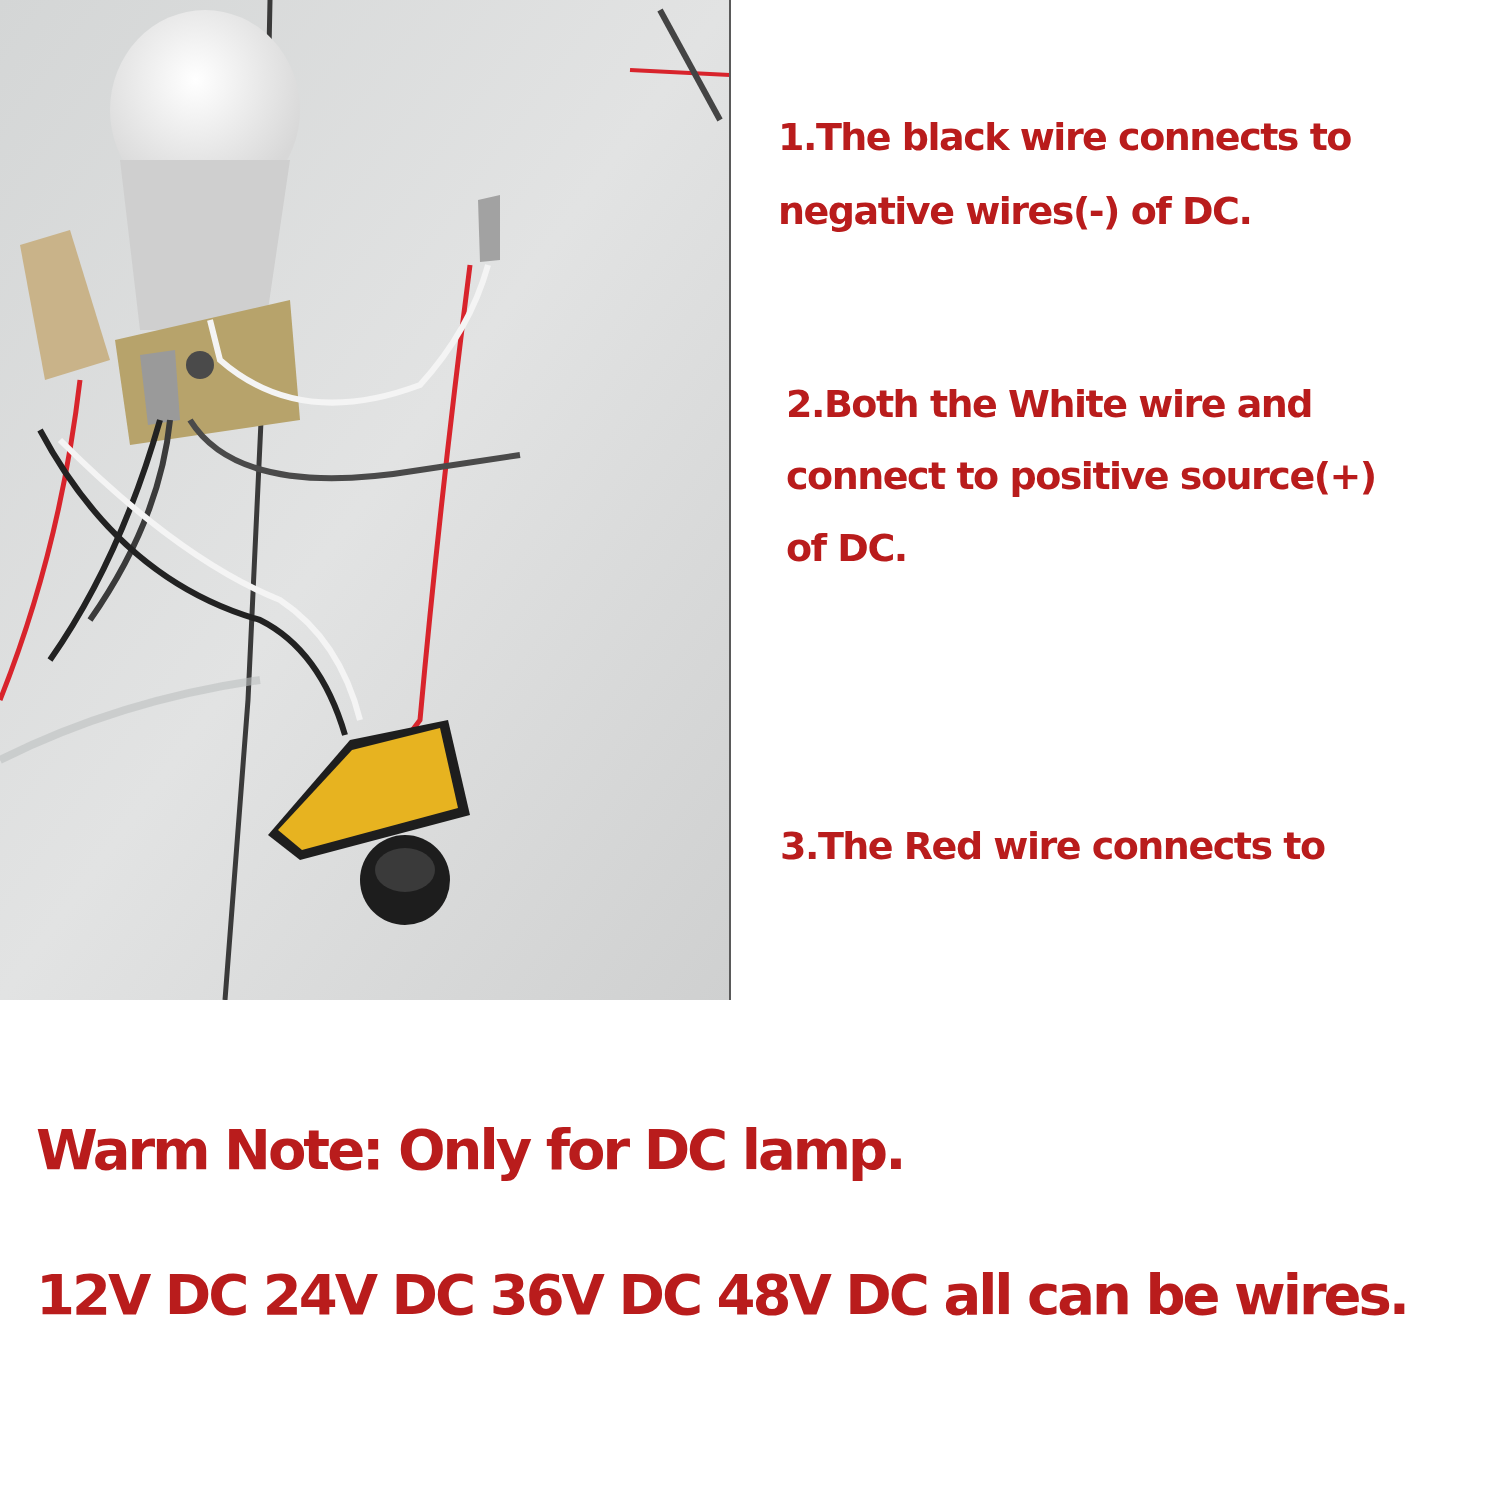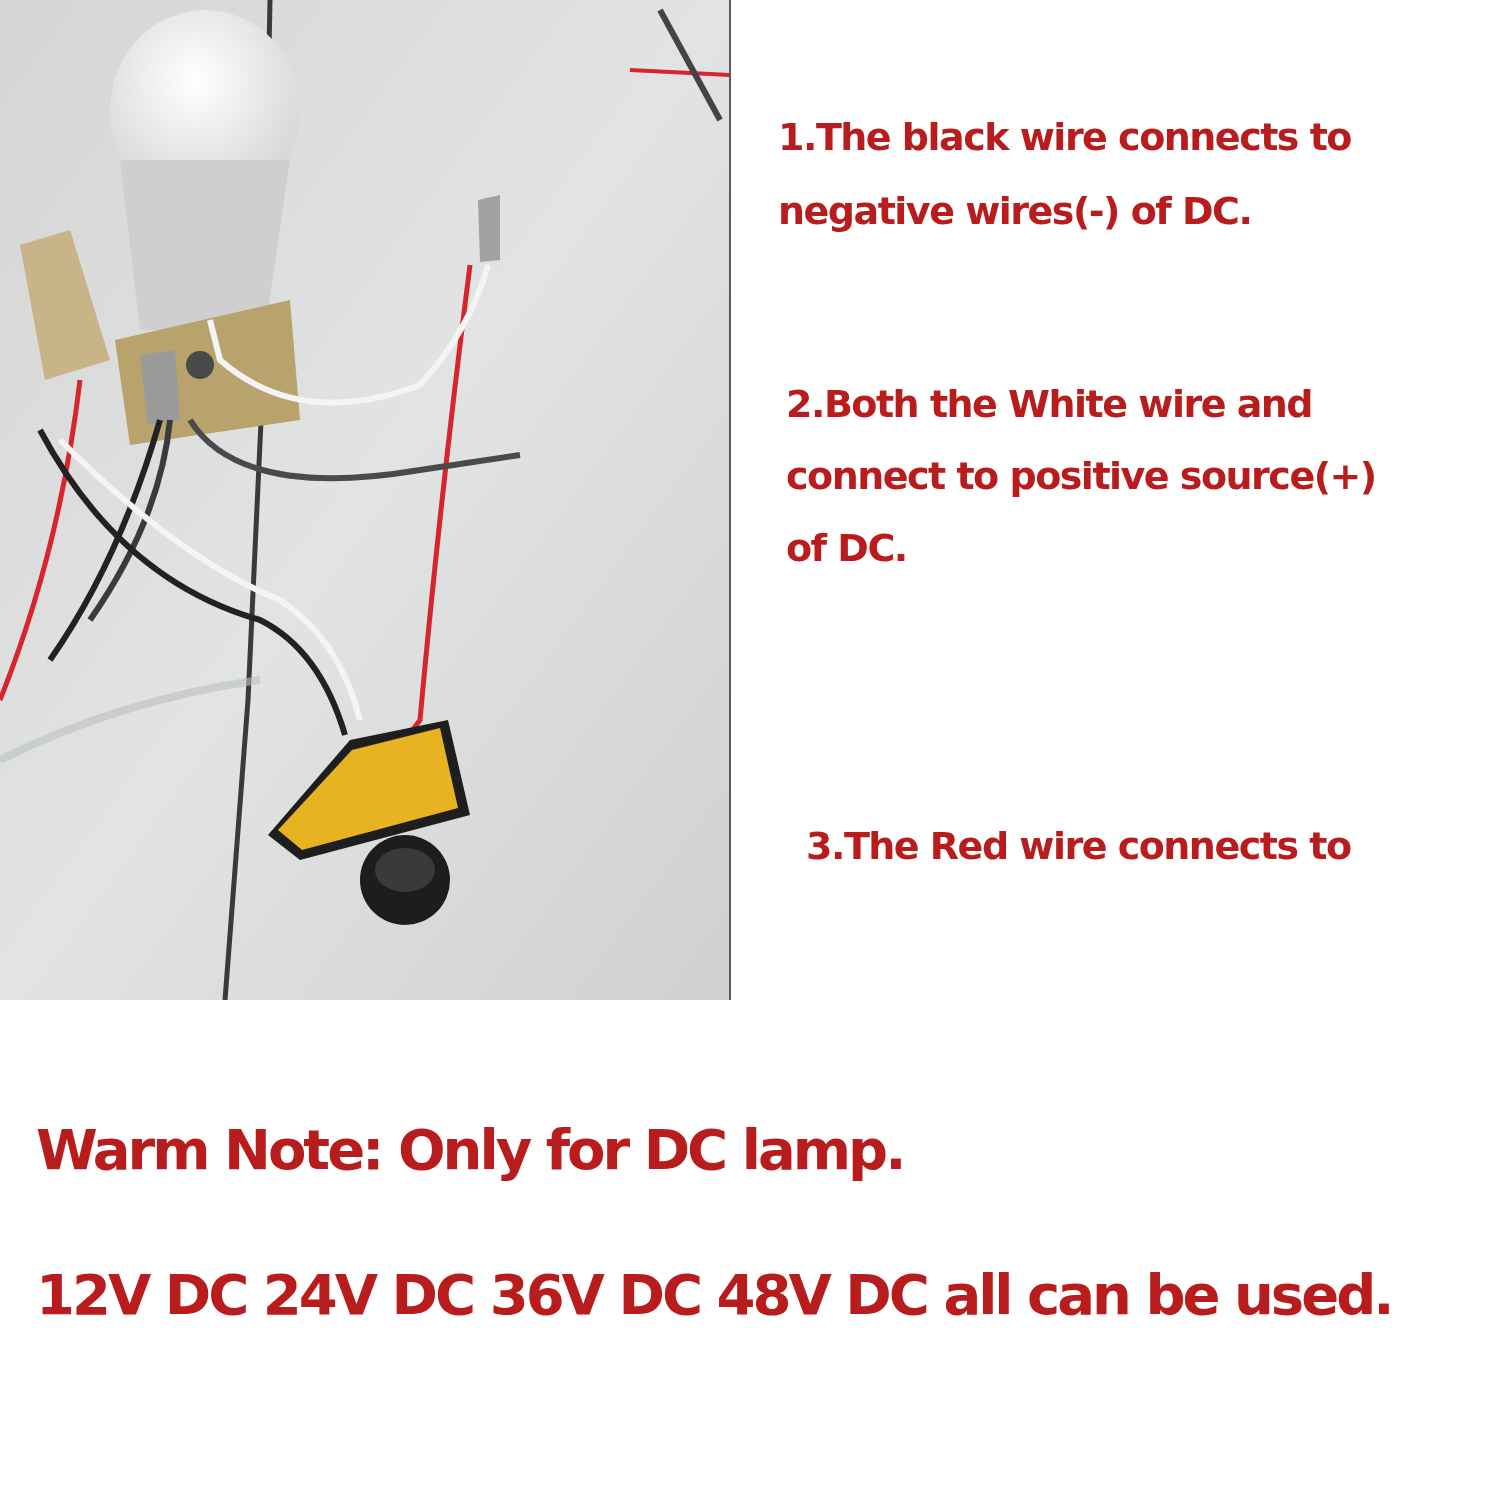--- a/index.html
+++ b/index.html
@@ -2,21 +2,21 @@
 <html><head>
 <meta charset="utf-8">
 <style>
   html,body{margin:0;padding:0;background:#ffffff;}
   body{width:1500px;height:1500px;position:relative;overflow:hidden;font-family:"DejaVu Sans",sans-serif;}
   .photo{position:absolute;left:0;top:0;width:730px;height:1000px;overflow:hidden;background:#d9dad9;}
   .photo-border{position:absolute;left:729px;top:0;width:2px;height:1000px;background:#5a5a5a;}
   .note{position:absolute;color:#b91c1c;font-weight:bold;font-family:"DejaVu Sans",sans-serif;letter-spacing:-1.5px;}
   .s1{left:778px;top:100px;font-size:38px;line-height:74px;}
   .s2{left:775px;top:368px;font-size:38px;line-height:72px;margin-left:11px;}
-  .s3{left:780px;top:810px;font-size:38px;line-height:72px;margin-left:26px;}
+  .s3{left:780px;top:810px;font-size:38px;line-height:72px;}
   .warm{left:36px;top:1110px;font-size:56px;letter-spacing:-3px;line-height:80px;}
   .volts{left:36px;top:1255px;font-size:56px;letter-spacing:-3px;line-height:80px;}
   .note span{display:block;white-space:nowrap;}
 </style>
 </head>
 <body>
 
 <div class="photo">
   <svg width="730" height="1000" viewBox="0 0 730 1000">
     <defs>
@@ -78,14 +78,14 @@
 
 <div class="note s3">
   <span>3.The Red wire connects to</span>
 </div>
 
 <div class="note warm">
   <span>Warm Note: Only for DC lamp.</span>
 </div>
 
 <div class="note volts">
-  <span>12V DC 24V DC 36V DC 48V DC all can be used.</span>
+  <span>12V DC 24V DC 36V DC 48V DC all can be wires.</span>
 </div>
 
 </body></html>

